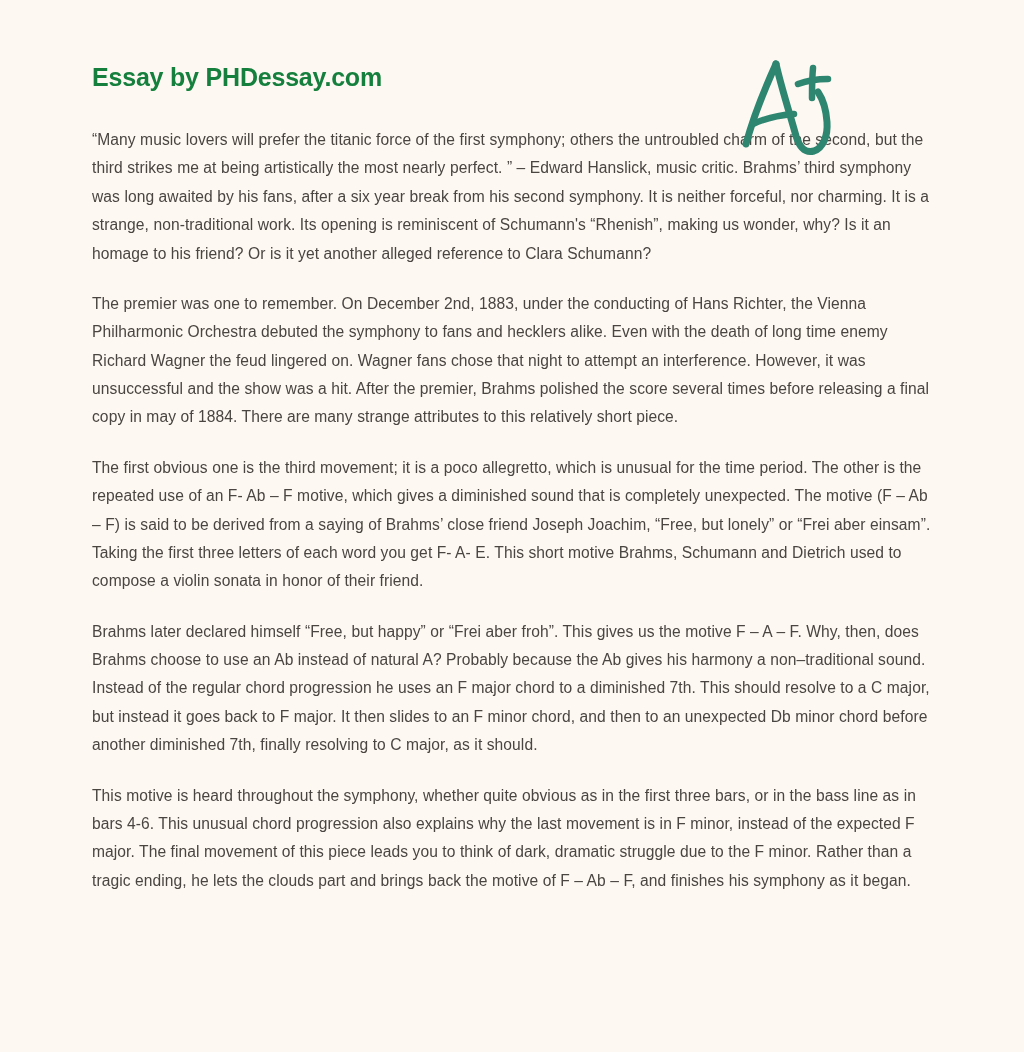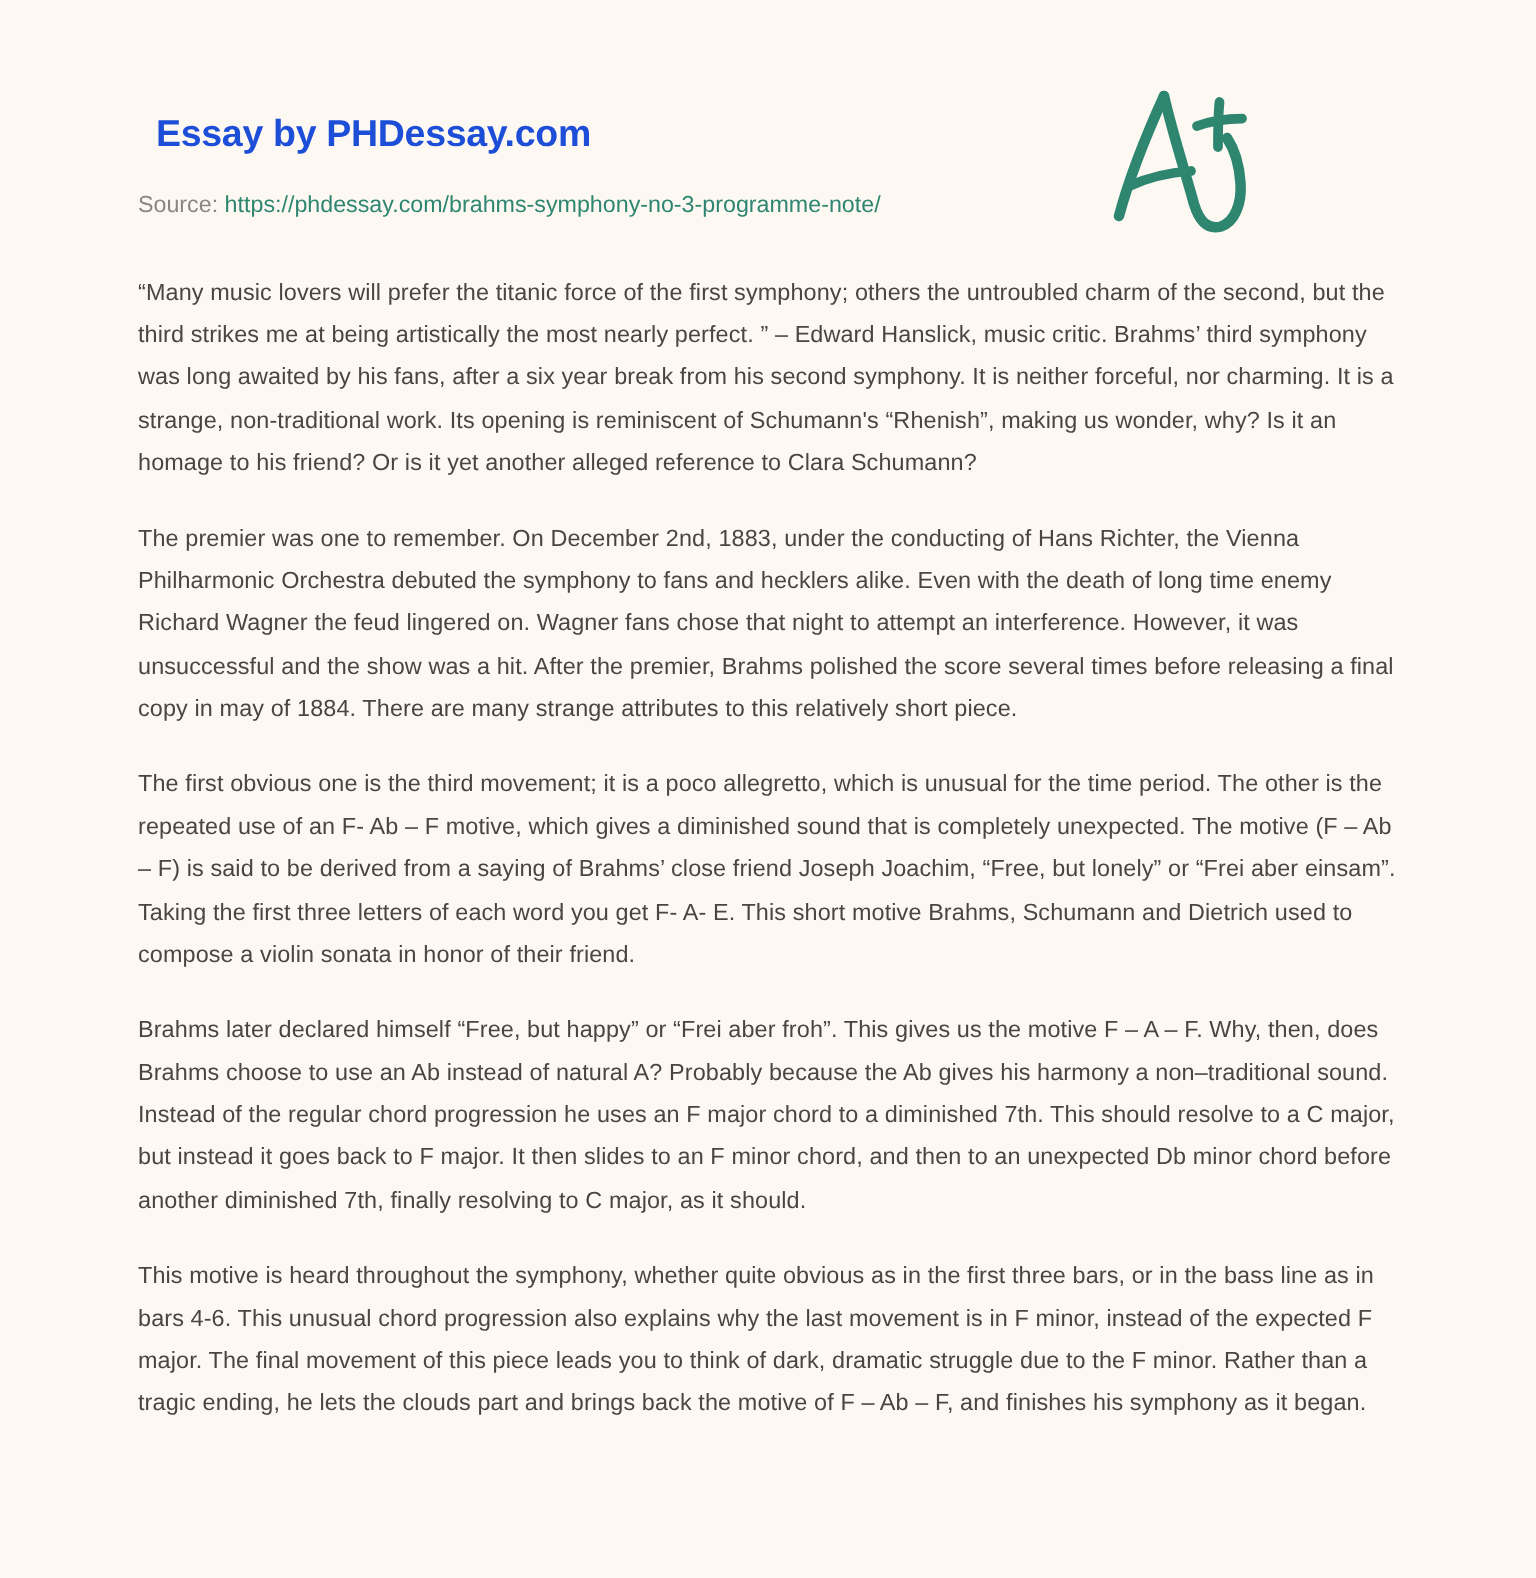--- a/index.html
+++ b/index.html
@@ -26,23 +26,23 @@
   
   .header {
     position: relative;
     padding-top: 62px;
   }
 
   .brand-line {
     font-size: 25px;
     font-weight: 700;
     letter-spacing: -0.2px;
-    color: #1d4ed8;
+    color: #15803d;
     line-height: 1.2;
-    margin: 12px;
+    margin: 0;
   }
 
   .source-line {
     margin: 22px 0 0 0;
     font-size: 15.5px;
     line-height: 1.4;
     color: #8b8680;
     white-space: nowrap;
   }
 
@@ -89,24 +89,20 @@
 </style>
 </head>
 <body>
 
 <div class="page">
 
   <div class="header">
 
     <div class="brand-line">Essay by PHDessay.com</div>
 
-    <div class="source-line">
-      <span>Source:</span>
-      <span class="source-url">https://phdessay.com/brahms-symphony-no-3-programme-note/</span>
-    </div>
 
     <div class="logo">
       <svg viewBox="0 0 120 110" xmlns="http://www.w3.org/2000/svg">
         <g fill="none" stroke="#2e8671" stroke-linecap="round" stroke-linejoin="round">
 
           <path d="M48 12 C38 34, 26 62, 18 92" stroke-width="7"></path>
 
           <path d="M48 12 C54 38, 62 62, 68 84 C72 97, 78 101, 86 99 C95 96, 100 84, 99 70 C98 55, 94 46, 90 40" stroke-width="7"></path>
 
           <path d="M25 72 C38 66, 52 63, 66 62" stroke-width="6.5"></path>

